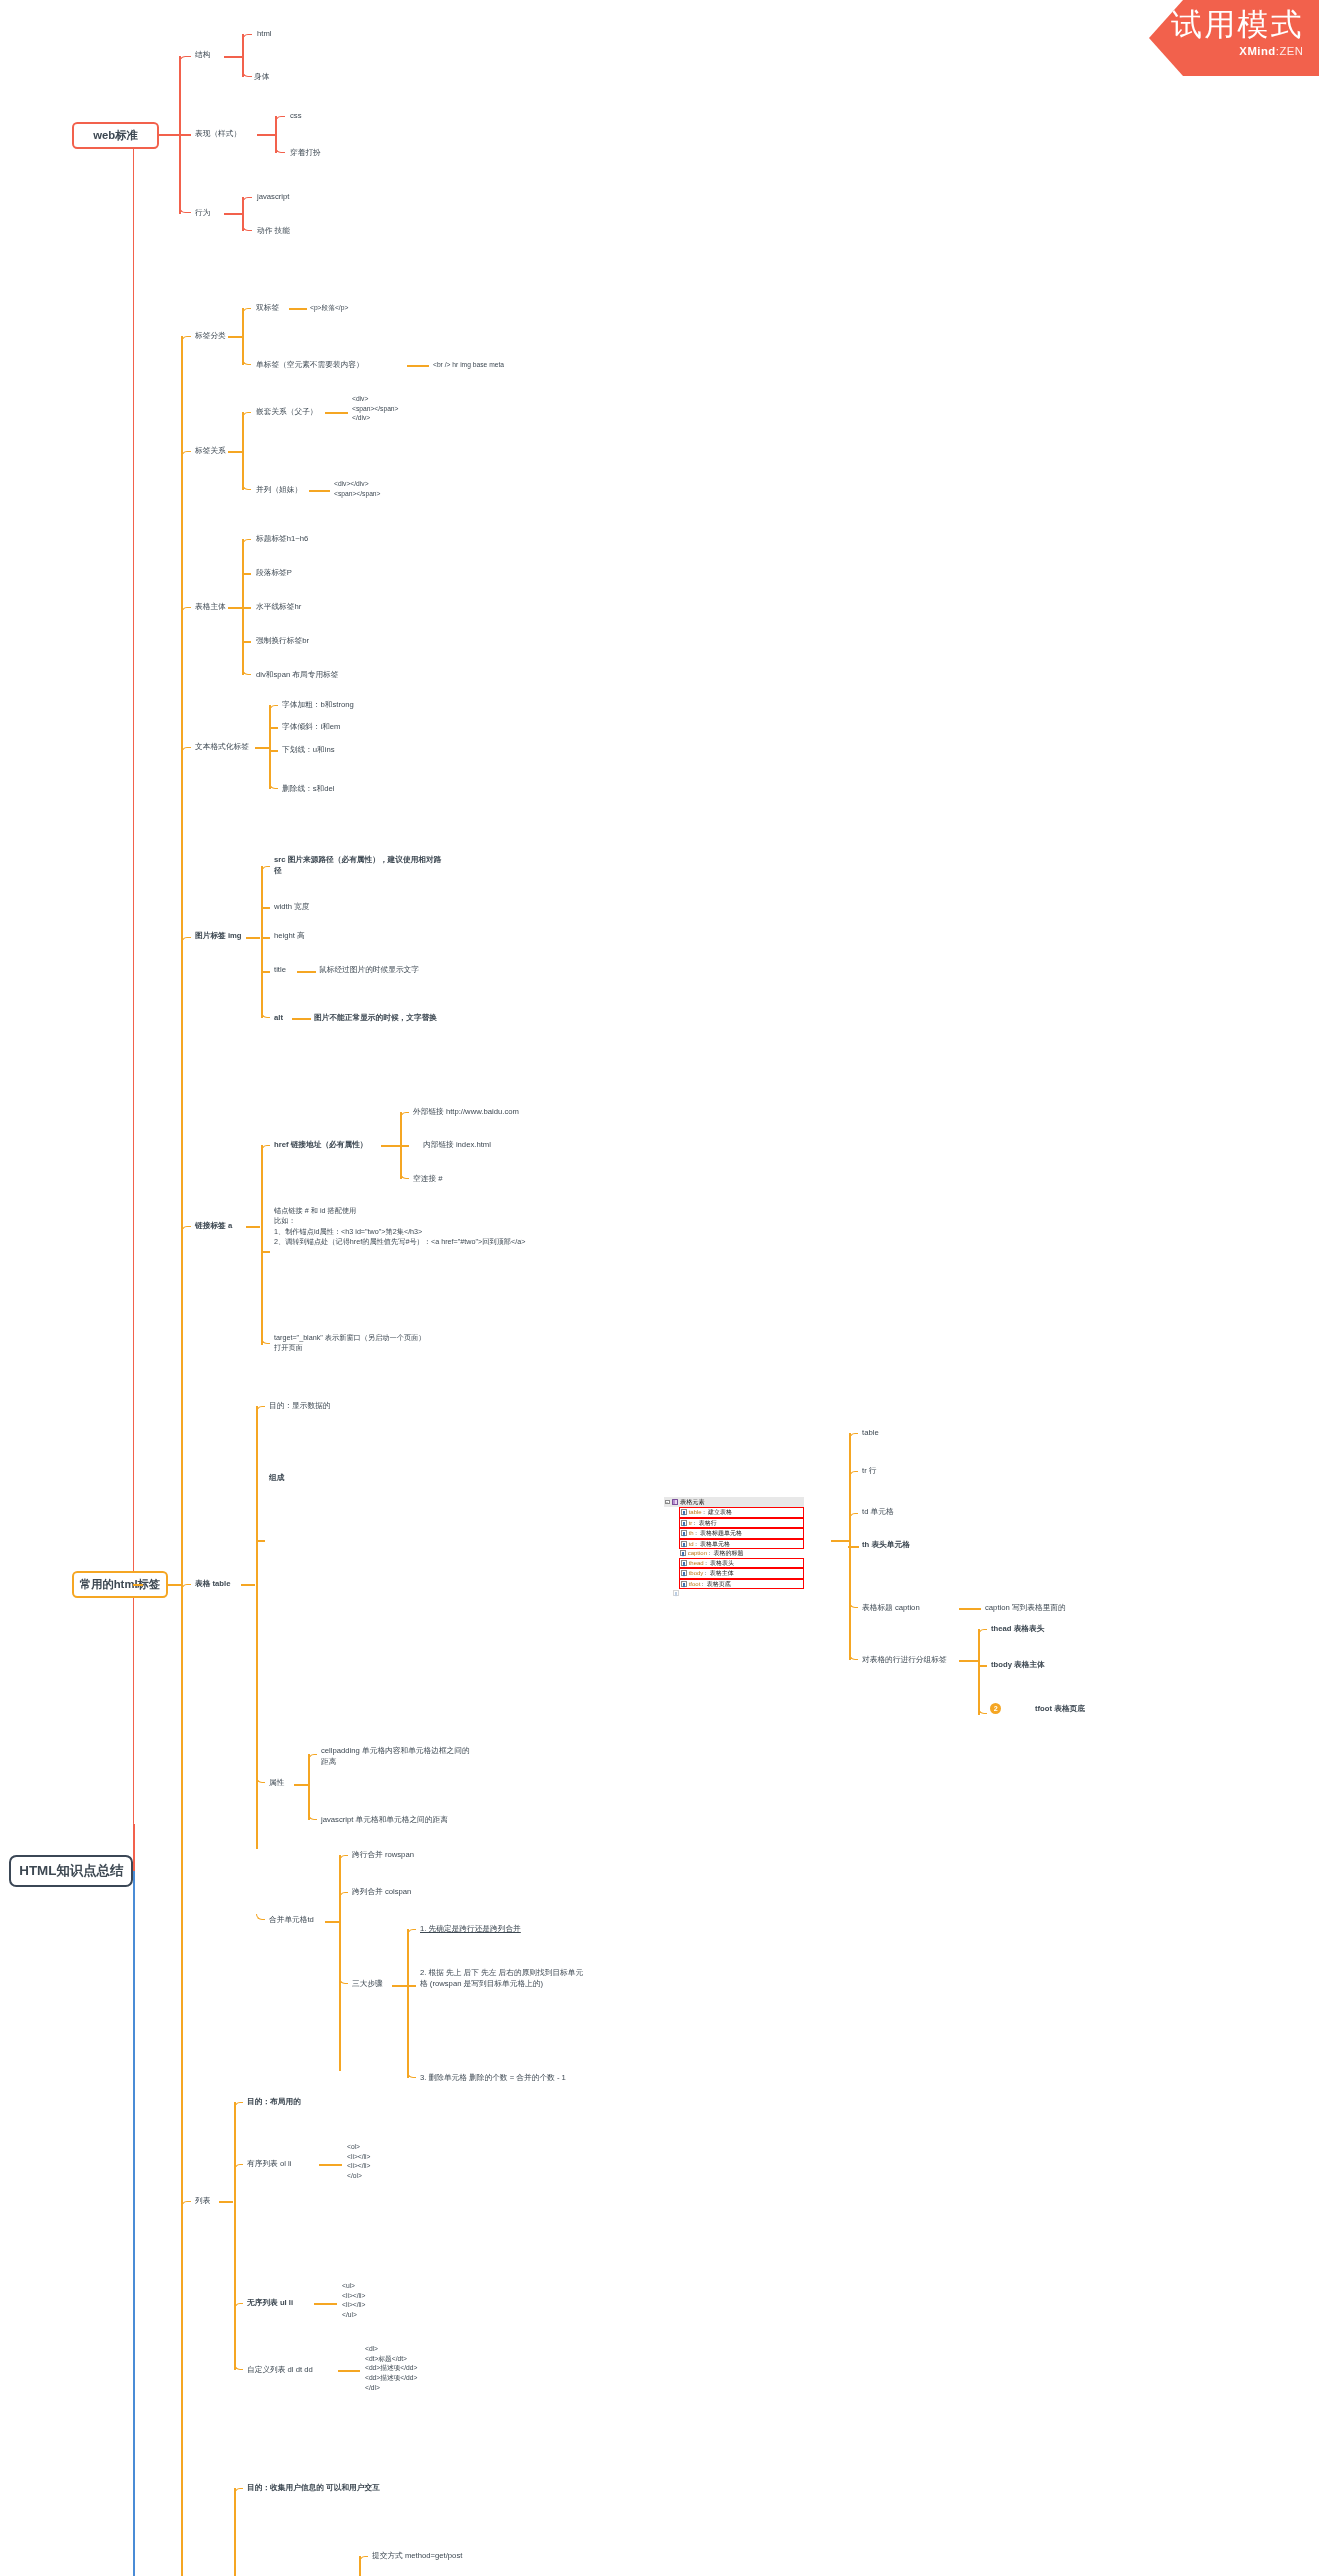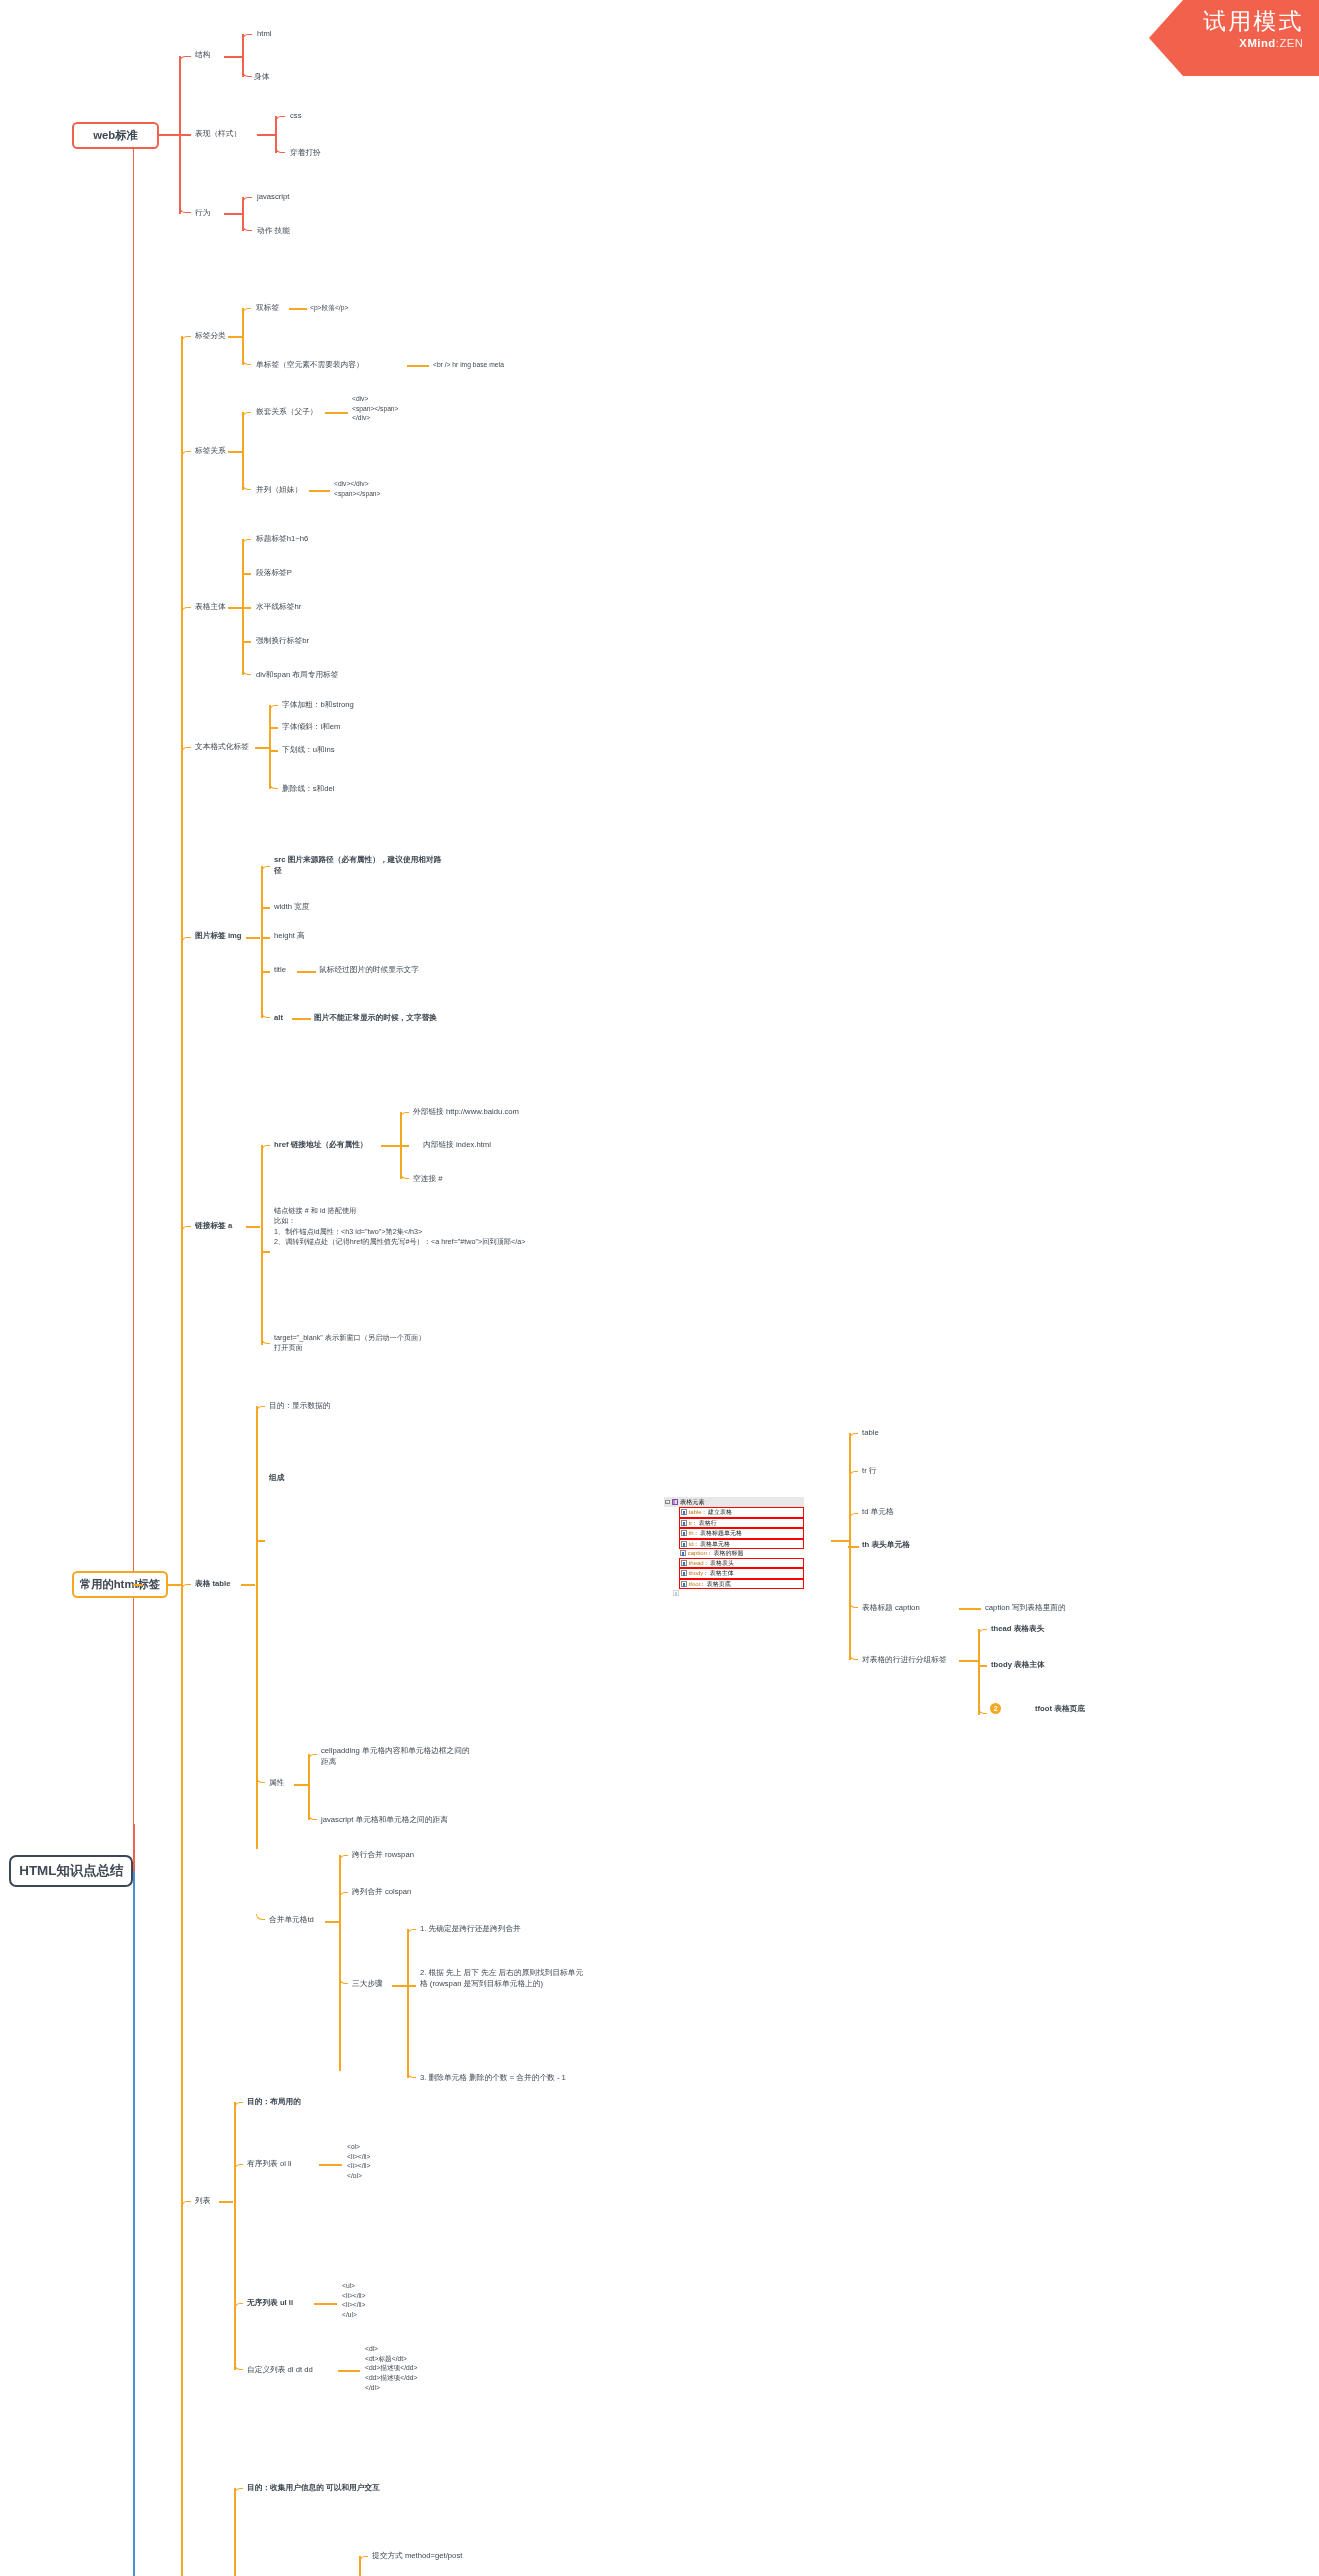--- a/index.html
+++ b/index.html
@@ -11,21 +11,21 @@
     position:relative; overflow:hidden;
   }
 
   
   #trial-banner{
     position:absolute; top:0; right:0; width:170px; height:76px;
     background:#f2614c;
     clip-path: polygon(20% 0%, 100% 0%, 100% 100%, 20% 100%, 0% 50%);
     color:#fff; text-align:right; padding:9.3px 15.5px 0 0;
   }
-  #trial-banner .t1{ font-size:23px; letter-spacing:2.1px; line-height:1.05; }
+  #trial-banner .t1{ font-size:31px; letter-spacing:2.1px; line-height:1.05; }
   #trial-banner .t2{ font-size:11.3px; margin-top:3.1px; letter-spacing:0.5px;}
   #trial-banner .t2 b{font-weight:bold;}
   #trial-banner .t2 i{font-style:normal; opacity:.88;}
 
   
   .node{
     position:absolute;
     font-size:7.7px;
     line-height:1.45;
     color:#3d4852;
@@ -341,21 +341,21 @@
 <div class="v c-org" style="left:339px; top:1855px; height:216px;"></div>
 <div class="elbow el-tl r-org" style="left:339px; top:1855px; width:9.3px; height:6.2px;"></div>
 <div class="node" style="left:352px; top:1849px;">跨行合并 rowspan</div>
 <div class="elbow el-tl r-org" style="left:339px; top:1892px; width:9.3px; height:6.2px;"></div>
 <div class="node" style="left:352px; top:1886px;">跨列合并 colspan</div>
 <div class="elbow el-bl r-org" style="left:339px; top:1978px; width:9.3px; height:6.2px;"></div>
 <div class="node" style="left:352px; top:1978px;">三大步骤</div>
 <div class="h c-org" style="left:392px; top:1985px; width:15.5px;"></div>
 <div class="v c-org" style="left:407px; top:1929px; height:149px;"></div>
 <div class="elbow el-tl r-org" style="left:407px; top:1929px; width:9.3px; height:6.2px;"></div>
-<div class="node" style="left:420px; top:1923px;">1. 先确定是跨行还是跨列合并</div>
+<div class="node" style="left:420px; top:1923px;text-decoration:underline;">1. 先确定是跨行还是跨列合并</div>
 <div class="h c-org" style="left:407px; top:1985px; width:9.3px;"></div>
 <div class="node" style="left:420px; top:1967px; width:170px;">2. 根据 先上 后下  先左 后右的原则找到目标单元格 (rowspan 是写到目标单元格上的)</div>
 <div class="elbow el-bl r-org" style="left:407px; top:2072px; width:9.3px; height:6.2px;"></div>
 <div class="node" style="left:420px; top:2072px;">3. 删除单元格  删除的个数 = 合并的个数 - 1</div>
 
 <div class="elbow el-tl r-org" style="left:181px; top:2201px; width:10.3px; height:6.2px;"></div>
 <div class="node" style="left:195px; top:2195px;">列表</div>
 <div class="h c-org" style="left:219px; top:2201px; width:14.4px;"></div>
 <div class="v c-org" style="left:234px; top:2102px; height:268px;"></div>
 <div class="elbow el-tl r-org" style="left:234px; top:2102px; width:9.3px; height:6.2px;"></div>

